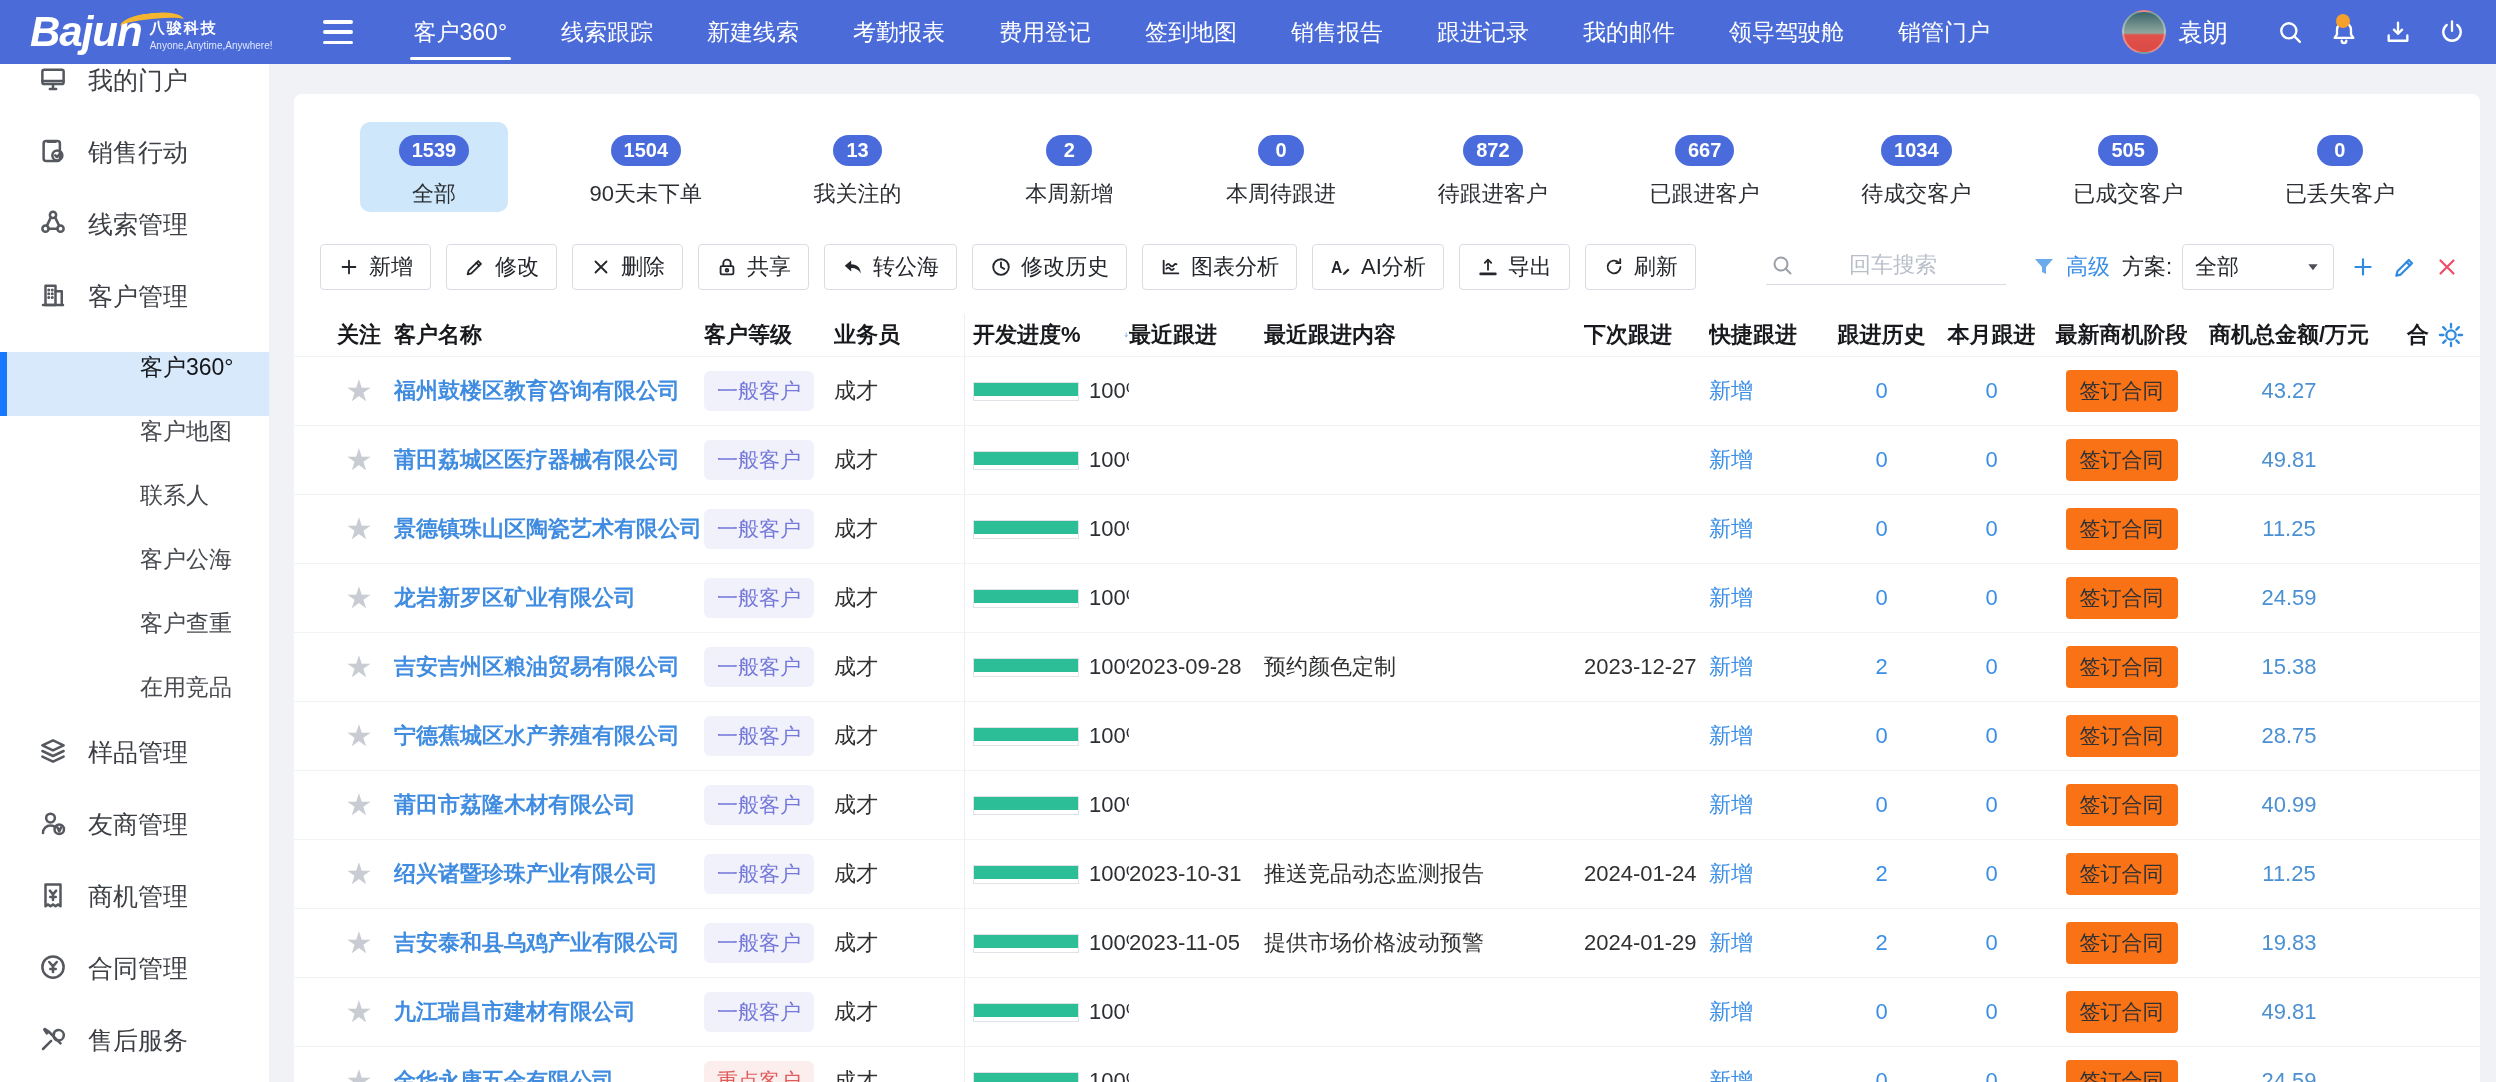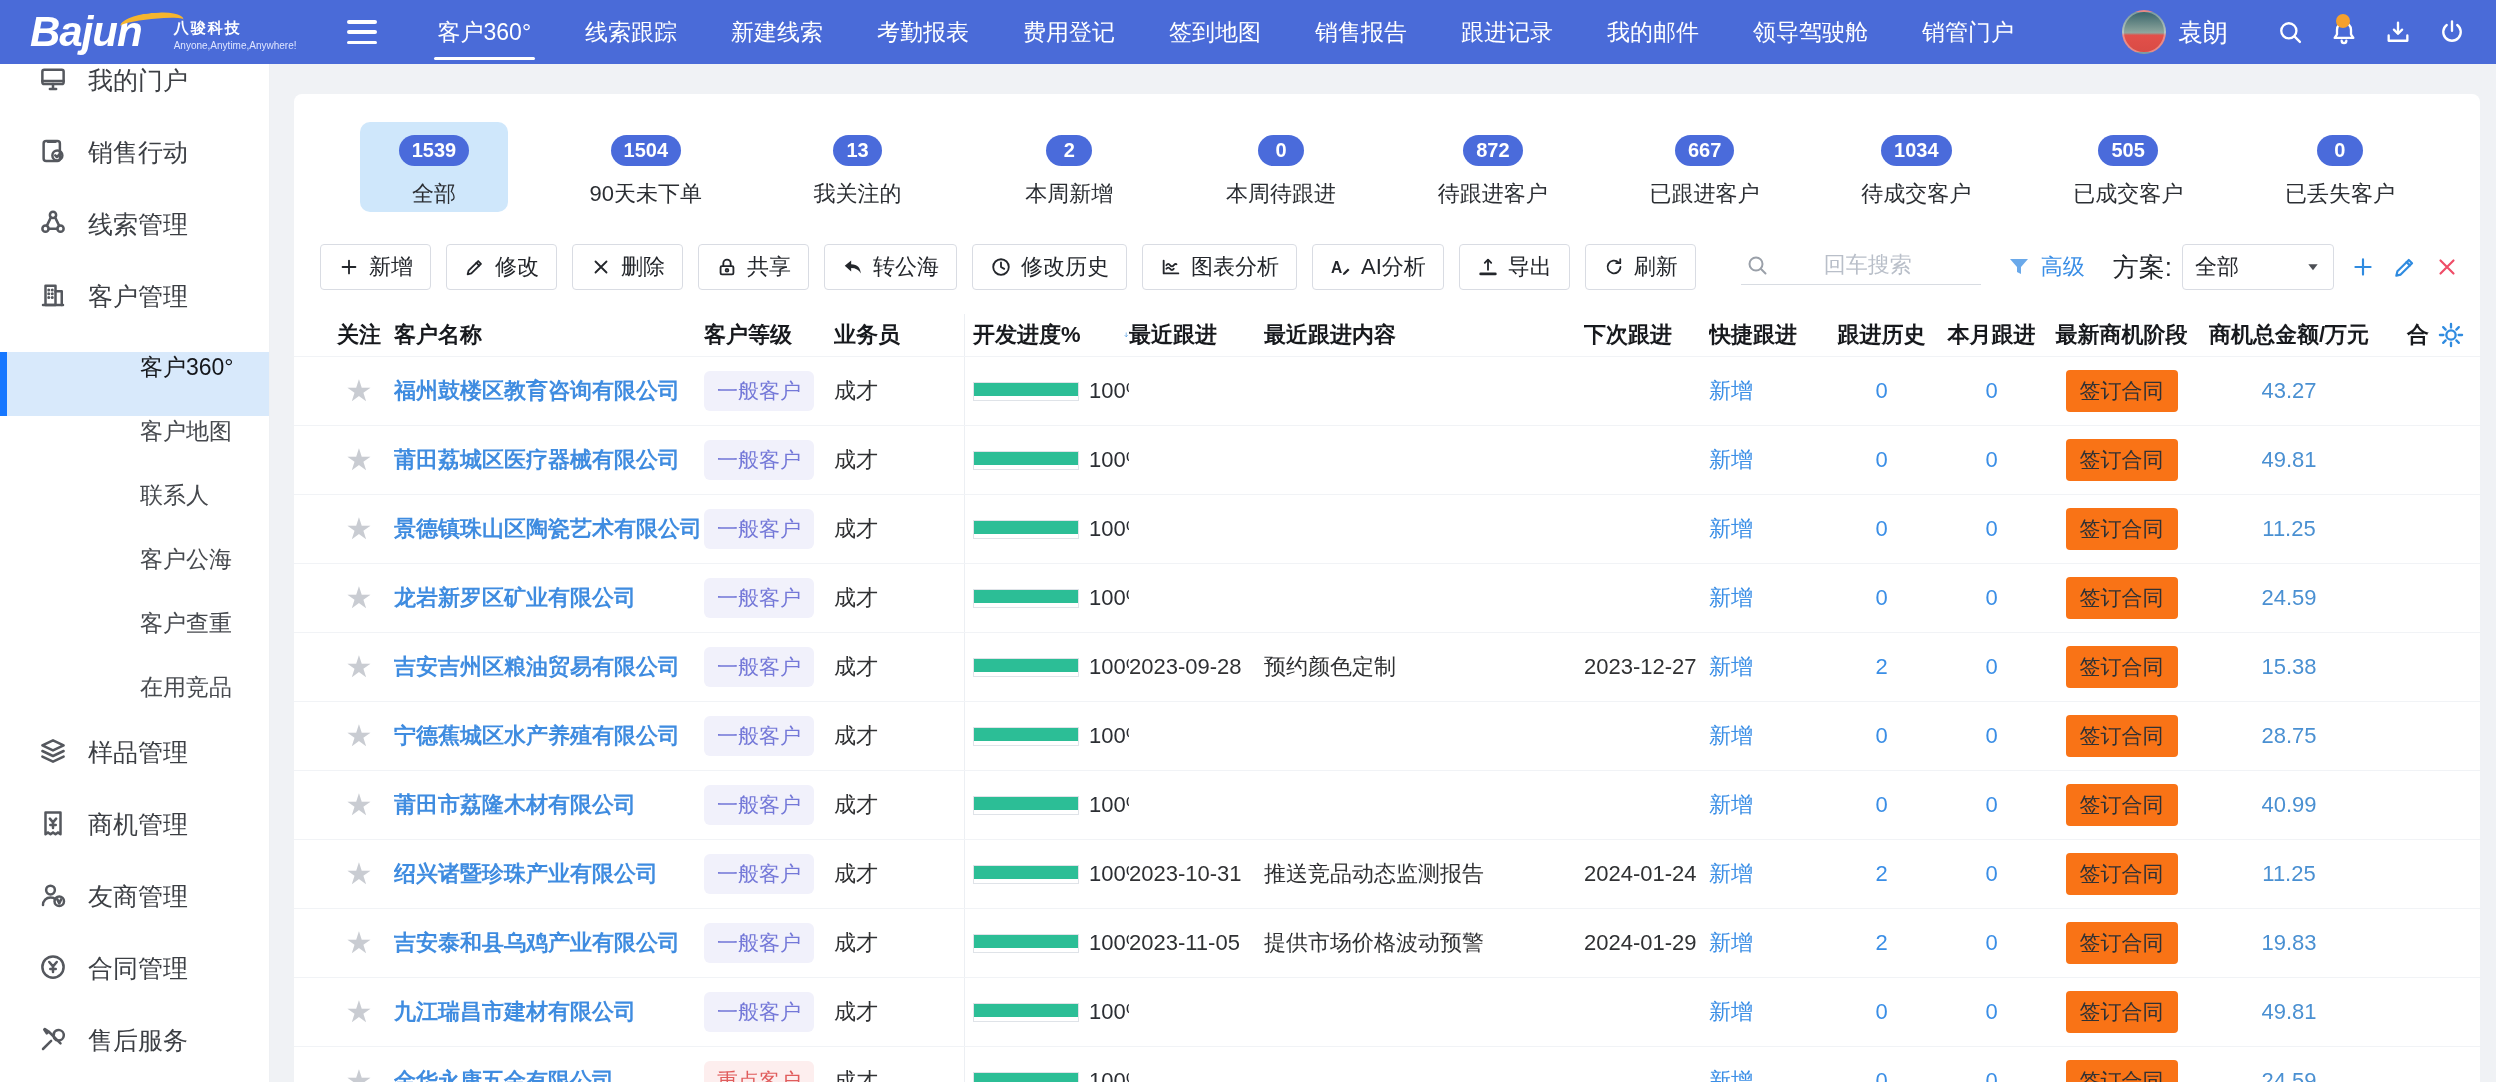--- a/index.html
+++ b/index.html
@@ -1,21 +1,21 @@
 <!DOCTYPE html>
 <html><head>
 <meta charset="utf-8">
 <style>
   * { margin:0; padding:0; box-sizing:border-box; }
   html,body { width:2496px; height:1082px; overflow:hidden; font-family:"Liberation Sans",sans-serif; background:#f0f2f5; }
   svg { display:block; width:100%; height:100%; }
 
   
   .topbar { position:fixed; top:0; left:0; width:2496px; height:64px; background:#4a6bd8; display:flex; align-items:center; color:#fff; z-index:50; }
-  .logo { display:flex; align-items:flex-end; padding:0 40px 0 30px; position:relative; cursor:pointer;gap:24px; }
+  .logo { display:flex; align-items:flex-end; padding:0 40px 0 30px; position:relative; cursor:pointer; }
   .logo-en { font-size:42px; font-weight:bold; font-style:italic; letter-spacing:-1px; line-height:1; }
   .logo-arc { position:absolute; left:120px; top:2px; width:64px; height:20px; border-top:6px solid #f6b52e; border-radius:50%; transform:rotate(-6deg); }
   .logo-cn-wrap { display:flex; flex-direction:column; margin-left:8px; padding-bottom:2px; }
   .logo-cn { font-size:15px; font-weight:bold; letter-spacing:2px; }
   .logo-tag { font-size:10px; color:#dfe6ff; margin-top:2px; }
   .hamburger { width:30px; height:24px; margin:0 34px 0 10px; display:flex; flex-direction:column; justify-content:space-between; cursor:pointer; }
   .hamburger i { display:block; height:3.5px; background:#fff; border-radius:2px; }
   .topmenu { display:flex; align-items:stretch; height:64px; }
   .topmenu-item { position:relative; display:flex; align-items:center; margin:0 27px; font-size:23px; cursor:pointer; white-space:nowrap; }
   .topmenu-item.active::after { content:""; position:absolute; left:-4px; right:-4px; bottom:4px; height:3px; background:#fff; border-radius:2px; }
@@ -47,21 +47,21 @@
   .toolbar { display:flex; align-items:center; margin-top:32px; padding:0 20px 0 26px; }
   .tbtn { display:flex; align-items:center; height:46px; padding:0 17px; background:#fff; border:1px solid #d9dce3; border-radius:4px; font-size:22px; color:#23262b; margin-right:15px; cursor:pointer; white-space:nowrap; }
   .tbtn-ic { width:22px; height:22px; margin-right:9px; color:#23262b; }
   .toolbar-right { margin-left:auto; display:flex; align-items:center; }
   .search-box { display:flex; align-items:center; border-bottom:1px solid #d8dce2; width:240px; padding:2px 4px 6px;gap:45px; }
   .search-ic { width:24px; height:24px; color:#9aa0a9; margin-right:10px; flex:none; cursor:pointer; }
   .search-box input { border:none; outline:none; width:180px; font-size:22px; color:#33363b; font-family:"Liberation Sans",sans-serif; background:transparent; }
   .search-box input::placeholder { color:#b9bfc9; }
   .funnel-ic { width:24px; height:24px; color:#6aa9ea; margin:0 10px 0 26px; cursor:pointer; }
   .adv { font-size:22px; color:#3a8ee6; cursor:pointer; }
-  .plan-label { font-size:26px; color:#23262b; margin:0 10px 0 28px; }
+  .plan-label { font-size:22px; color:#23262b; margin:0 10px 0 12px; }
   .select { width:152px; height:46px; border:1px solid #d9dce3; border-radius:4px; display:flex; align-items:center; justify-content:space-between; padding:0 12px; font-size:22px; color:#23262b; cursor:pointer; background:#fff; }
   .caret-ic { width:16px; height:16px; color:#4c4f55; }
   .mini-ic { width:26px; height:26px; margin-left:16px; cursor:pointer; }
   .mini-ic.blue { color:#2f8be0; }
   .mini-ic.red { color:#ef4d67; }
 
   
   .thead { display:flex; align-items:center; margin-top:24px; height:42px; padding-left:30px; font-size:22px; font-weight:bold; color:#17191d; position:relative; }
   .tr { display:flex; align-items:center; height:69px; padding-left:30px; border-top:1px solid #f1f3f6; font-size:22px; color:#303133; }
   .td,.th { flex:none; display:flex; align-items:center; overflow:hidden; white-space:nowrap; }
@@ -257,36 +257,36 @@
           <path d="M12 3.5l8.5 4L12 11.5l-8.5-4 8.5-4z"></path>
           <path d="M3.5 12l8.5 4 8.5-4"></path>
           <path d="M3.5 16.5l8.5 4 8.5-4"></path>
         </svg>
       </span>
       <span class="side-label">样品管理</span>
     </div>
     <div class="side-item">
       <span class="side-icon">
         <svg viewBox="0 0 24 24" fill="none" stroke="currentColor" stroke-width="2" stroke-linecap="round" stroke-linejoin="round">
-          <path d="M6 3.5h12V21l-2-1.5-2 1.5-2-1.5L10 21l-2-1.5L6 21V3.5z"></path>
-          <path d="M9.5 8.5l2.5 3 2.5-3M12 11.5v4.5M9.8 13.5h4.4"></path>
-        </svg>
-      </span>
-      <span class="side-label">商机管理</span>
-    </div>
-    <div class="side-item">
-      <span class="side-icon">
-        <svg viewBox="0 0 24 24" fill="none" stroke="currentColor" stroke-width="2" stroke-linecap="round" stroke-linejoin="round">
           <circle cx="10" cy="8" r="3.5"></circle>
           <path d="M4 20c0-3.5 2.6-6 6-6 1.6 0 3 .5 4.1 1.4"></path>
           <circle cx="17" cy="17" r="3.8"></circle>
           <path d="M15.5 15.5l1.5 3.2 1.5-3.2"></path>
         </svg>
       </span>
       <span class="side-label">友商管理</span>
+    </div>
+    <div class="side-item">
+      <span class="side-icon">
+        <svg viewBox="0 0 24 24" fill="none" stroke="currentColor" stroke-width="2" stroke-linecap="round" stroke-linejoin="round">
+          <path d="M6 3.5h12V21l-2-1.5-2 1.5-2-1.5L10 21l-2-1.5L6 21V3.5z"></path>
+          <path d="M9.5 8.5l2.5 3 2.5-3M12 11.5v4.5M9.8 13.5h4.4"></path>
+        </svg>
+      </span>
+      <span class="side-label">商机管理</span>
     </div>
     <div class="side-item">
       <span class="side-icon">
         <svg viewBox="0 0 24 24" fill="none" stroke="currentColor" stroke-width="2" stroke-linecap="round" stroke-linejoin="round">
           <circle cx="12" cy="12" r="8.5"></circle>
           <path d="M9 8l3 3.5L15 8M12 11.5V16M9.8 13.5h4.4"></path>
         </svg>
       </span>
       <span class="side-label">合同管理</span>
     </div>

